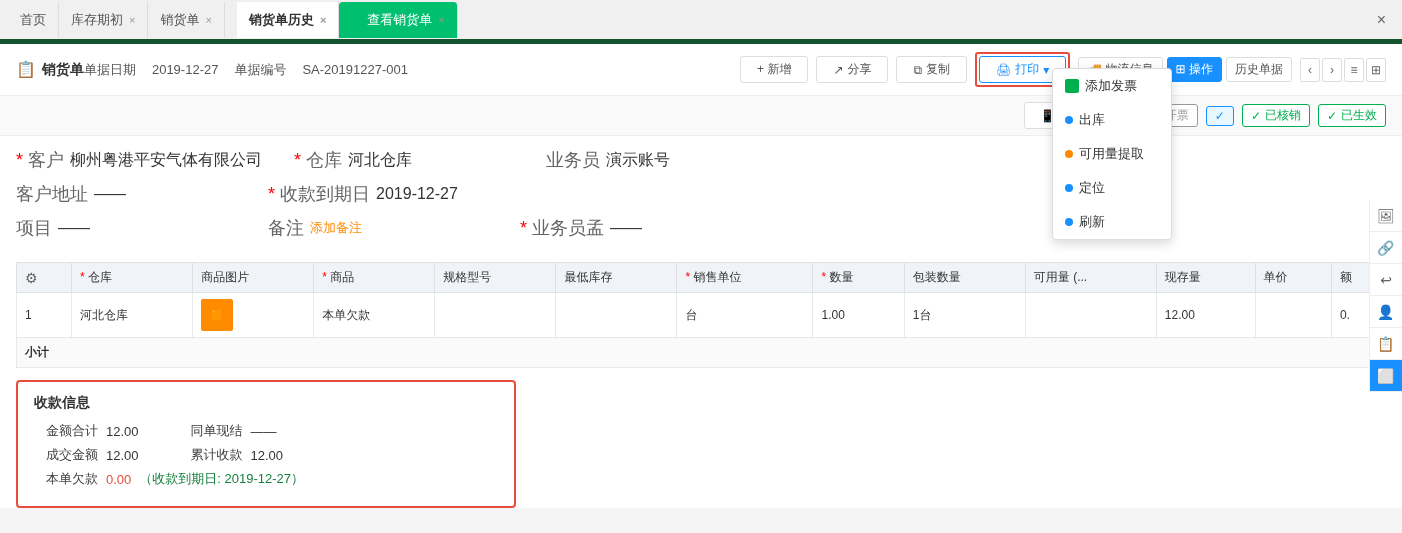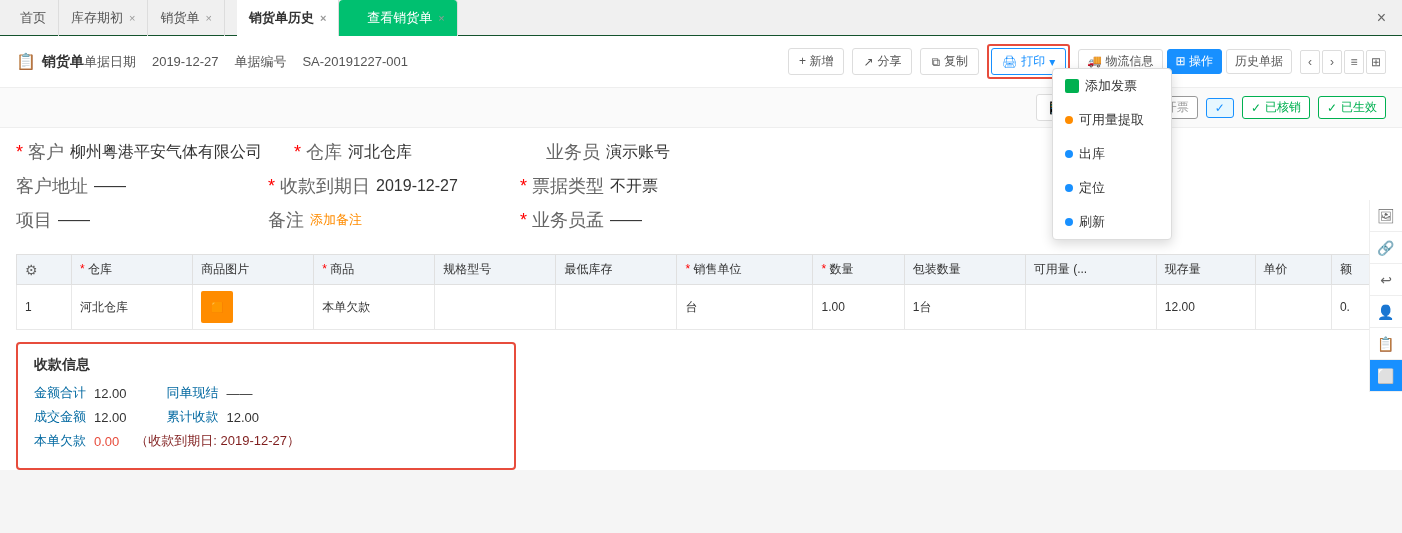--- a/index.html
+++ b/index.html
@@ -1,22 +1,22 @@
 <!DOCTYPE html>
 <html><head>
   <meta charset="utf-8">
   <style>
     * { box-sizing: border-box; margin: 0; padding: 0; }
     body { font-family: "Microsoft YaHei", "PingFang SC", sans-serif; font-size: 13px; background: #f5f5f5; color: #333; }
 
     
     .tab-bar {
       display: flex; align-items: center;
-      background: #f0f0f0; border-bottom: 1px solid #14532d;
-      padding: 0 8px; height: 36px; position: relative;
+      background: #f0f0f0; border-bottom: 5px solid #14532d;
+      padding: 0 8px; height: 44px; position: relative;
     }
     .tab-item {
       display: flex; align-items: center;
       padding: 0 12px; height: 36px; cursor: pointer;
       font-size: 13px; color: #555; border-right: 1px solid #ddd;
       white-space: nowrap;
     }
     .tab-item.active {
       background: #fff; color: #333; font-weight: bold; margin-left: 12px;
     }
@@ -49,21 +49,21 @@
     .doc-title-icon { color: #00b050; font-size: 16px; }
     .doc-meta {
       display: flex; align-items: center; gap: 16px;
       font-size: 13px; color: #555;
     }
     .doc-actions {
       margin-left: auto; display: flex; align-items: center; gap: 8px;
     }
     .btn {
       display: inline-flex; align-items: center; gap: 4px;
-      padding: 4px 10px; border-radius: 3px; cursor: pointer;
+      padding: 4px 16px; border-radius: 3px; cursor: pointer;
       font-size: 12px; border: 1px solid #ddd; background: #fff; color: #555;
       white-space: nowrap;
     }
     .btn.btn-outline-blue { border-color: #1890ff; color: #1890ff; }
     .btn.btn-sold { background: #fff; color: #00b050; border-color: #00b050; }
     .btn.btn-effect { background: #fff; color: #00b050; border-color: #00b050; }
 
     
     .toolbar-row {
       display: flex; align-items: center; justify-content: flex-end;
@@ -114,21 +114,21 @@
       margin: 12px 16px;
       border: 2px solid #e74c3c;
       border-radius: 4px;
       padding: 12px 16px;
       background: #fff;
       width: 500px;
     }
     .payment-title { font-weight: bold; font-size: 14px; margin-bottom: 10px; }
     .payment-row { display: flex; gap: 40px; margin-bottom: 6px; }
     .payment-item { display: flex; gap: 8px; align-items: center; }
-    .payment-item .label { color: #0369a1; }
+    .payment-item .label { color: #404040; margin-left: 12px; }
     .payment-item .val { color: #333; }
     .payment-item .val.red { color: #e74c3c; }
 
     
     .dropdown-menu {
       position: absolute;
       top: 68px; right: 230px;
       background: #fff;
       border: 1px solid #ddd;
       border-radius: 4px;
@@ -322,24 +322,20 @@
       </div>
     </div>
     <div class="form-row">
       <div class="form-field">
         <label>客户地址</label>
         <span class="value">——</span>
       </div>
       <div class="form-field">
         <label><span class="required">*</span> <span>收款到期日</span></label>
         <span class="value">2019-12-27</span>
-      </div>
-      <div class="form-field">
-        <label><span class="required">*</span> <span>票据类型</span></label>
-        <span class="value">不开票</span>
       </div>
     </div>
     <div class="form-row">
       <div class="form-field">
         <label>项目</label>
         <span class="value">——</span>
       </div>
       <div class="form-field">
         <label>备注</label>
         <span class="add-note">添加备注</span>
@@ -382,20 +378,25 @@
             <td></td>
             <td></td>
             <td>台</td>
             <td>1.00</td>
             <td>1台</td>
             <td></td>
             <td>12.00</td>
             <td></td>
             <td>0.</td>
           </tr>
+          <tr class="subtotal">
+            <td colspan="13">
+              <span>小计</span>
+            </td>
+          </tr>
         </tbody>
       </table>
     </div>
   </div>
 
   <div class="payment-section">
     <div class="payment-title">收款信息</div>
     <div class="payment-row">
       <div class="payment-item">
         <span class="label">金额合计</span>
@@ -413,39 +414,39 @@
       </div>
       <div class="payment-item">
         <span class="label">累计收款</span>
         <span class="val">12.00</span>
       </div>
     </div>
     <div class="payment-row">
       <div class="payment-item">
         <span class="label">本单欠款</span>
         <span class="val red" style="color:#e74c3c;">0.00</span>
-        <span class="val" style="color:#7f1d1d;margin-left:8px;">（收款到期日: <span>2019-12-27</span>）</span>
+        <span class="val" style="color:#15803d;">（收款到期日: <span>2019-12-27</span>）</span>
       </div>
     </div>
   </div>
 
 </div>
 
 <div class="dropdown-menu">
   <div class="dropdown-menu-item">
     <span style="display:inline-block;width:14px;height:14px;background:#00b050;border-radius:2px;"></span>
     <span>添加发票</span>
   </div>
   <div class="dropdown-menu-item">
+    <span class="icon-circle blue"></span>
+    <span>出库</span>
+  </div>
+  <div class="dropdown-menu-item">
     <span class="icon-circle orange"></span>
     <span>可用量提取</span>
-  </div>
-  <div class="dropdown-menu-item">
-    <span class="icon-circle blue"></span>
-    <span>出库</span>
   </div>
   <div class="dropdown-menu-item">
     <span class="icon-circle blue"></span>
     <span>定位</span>
   </div>
   <div class="dropdown-menu-item">
     <span class="icon-circle blue"></span>
     <span>刷新</span>
   </div>
 </div>

